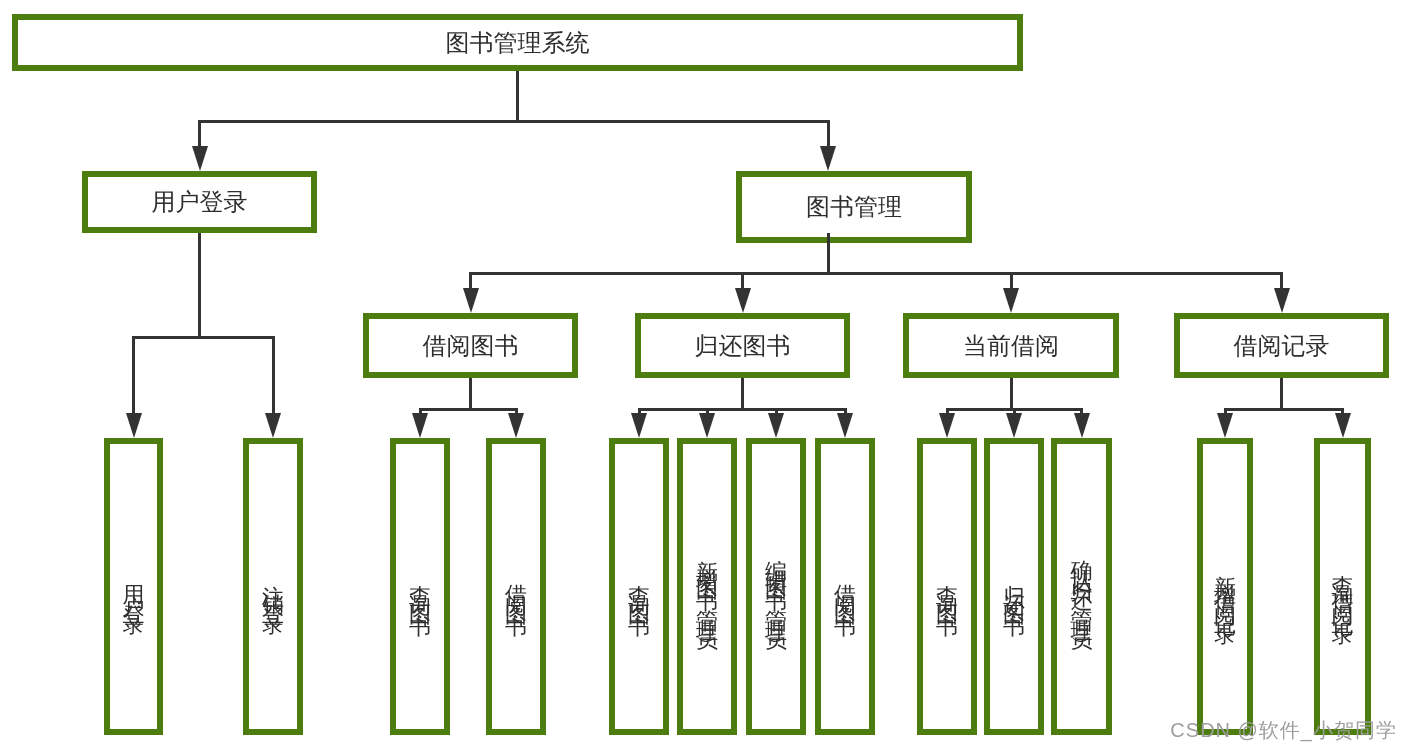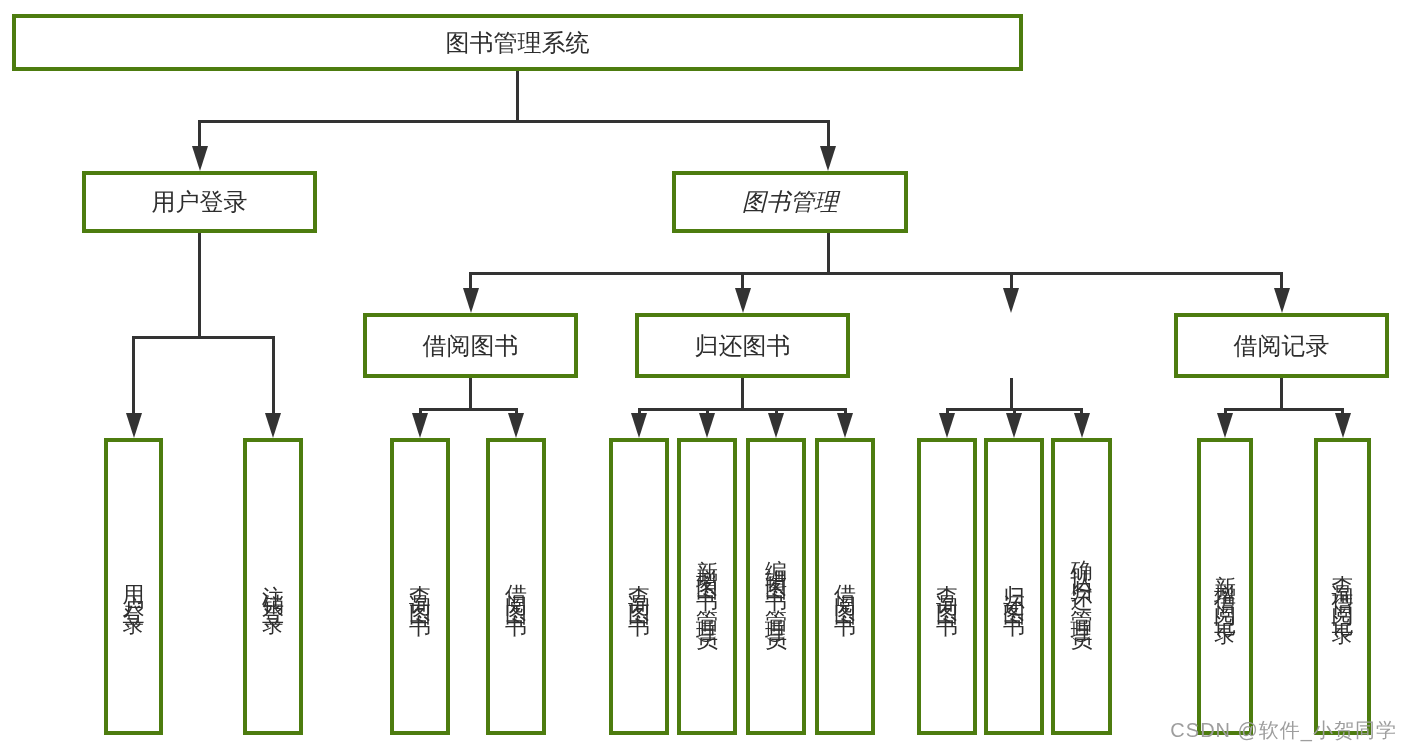--- a/index.html
+++ b/index.html
@@ -1,21 +1,21 @@
 <!DOCTYPE html>
 <html><head>
 <meta charset="utf-8">
 <style>
   html,body{margin:0;padding:0;background:#fff;}
   .canvas{
     position:relative;width:1405px;height:747px;background:#ffffff;overflow:hidden;
     font-family:"Liberation Sans","DejaVu Sans",sans-serif;
   }
   .box{
-    position:absolute;border:4px solid #4d7c0f;background:#fff;
+    position:absolute;border:6px solid #4d7c0f;background:#fff;
     display:flex;align-items:center;justify-content:center;box-sizing:border-box;
   }
   .hlabel{font-size:24px;color:#2e2e2e;white-space:nowrap;}
   .vleaf .vtext{
     writing-mode:vertical-rl;text-orientation:mixed;
     font-size:22px;letter-spacing:10px;color:#2e2e2e;line-height:1;
   }
   .vline{position:absolute;width:3px;background:#333;}
   .hline{position:absolute;height:3px;background:#333;}
   .arrow{
@@ -40,21 +40,21 @@
   <div class="vline" style="left:515.5px;top:71px;height:49px;"></div>
   <div class="hline" style="left:198px;top:120px;width:632px;"></div>
   <div class="vline" style="left:198px;top:120px;height:30px;"></div>
   <div class="arrow" style="left:191.5px;top:146px;"></div>
   <div class="vline" style="left:826.5px;top:120px;height:30px;"></div>
   <div class="arrow" style="left:820px;top:146px;"></div>
 
   <div class="box" style="left:82px;top:171px;width:235px;height:62px;">
     <span class="hlabel">用户登录</span>
   </div>
-  <div class="box" style="left:672px;top:171px;width:236px;height:62px;font-style:italic;">
+  <div class="box" style="left:736px;top:171px;width:236px;height:72px;">
     <span class="hlabel">图书管理</span>
   </div>
 
   <div class="vline" style="left:198px;top:233px;height:103px;"></div>
   <div class="hline" style="left:132px;top:336px;width:143px;"></div>
   <div class="vline" style="left:132px;top:336px;height:82px;"></div>
   <div class="arrow" style="left:125.5px;top:413px;"></div>
   <div class="vline" style="left:271.5px;top:336px;height:82px;"></div>
   <div class="arrow" style="left:265px;top:413px;"></div>
 
@@ -67,20 +67,23 @@
   <div class="vline" style="left:1009.5px;top:272px;height:20px;"></div>
   <div class="arrow" style="left:1003px;top:288px;"></div>
   <div class="vline" style="left:1280px;top:272px;height:20px;"></div>
   <div class="arrow" style="left:1273.5px;top:288px;"></div>
 
   <div class="box" style="left:363px;top:313px;width:215px;height:65px;">
     <span class="hlabel">借阅图书</span>
   </div>
   <div class="box" style="left:635px;top:313px;width:215px;height:65px;">
     <span class="hlabel">归还图书</span>
+  </div>
+  <div class="box" style="left:903px;top:313px;width:216px;height:65px;">
+    <span class="hlabel">当前借阅</span>
   </div>
   <div class="box" style="left:1174px;top:313px;width:215px;height:65px;">
     <span class="hlabel">借阅记录</span>
   </div>
 
   <div class="vline" style="left:469px;top:378px;height:30px;"></div>
   <div class="hline" style="left:419px;top:408px;width:98px;"></div>
   <div class="vline" style="left:418.5px;top:408px;height:10px;"></div>
   <div class="arrow" style="left:412px;top:413px;"></div>
   <div class="vline" style="left:514.5px;top:408px;height:10px;"></div>

